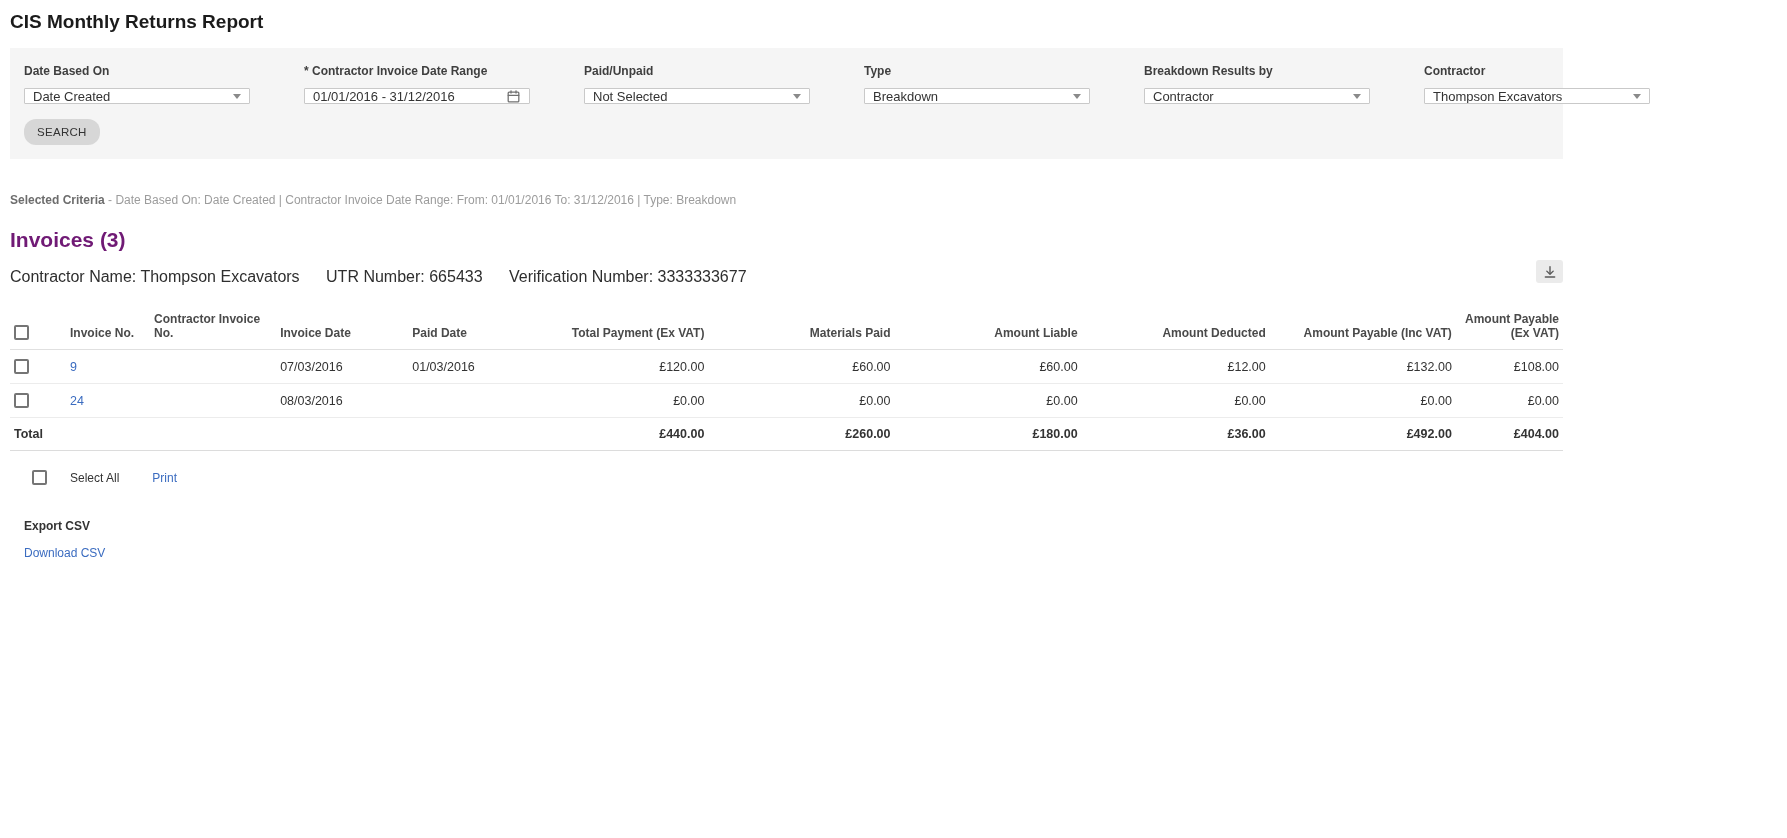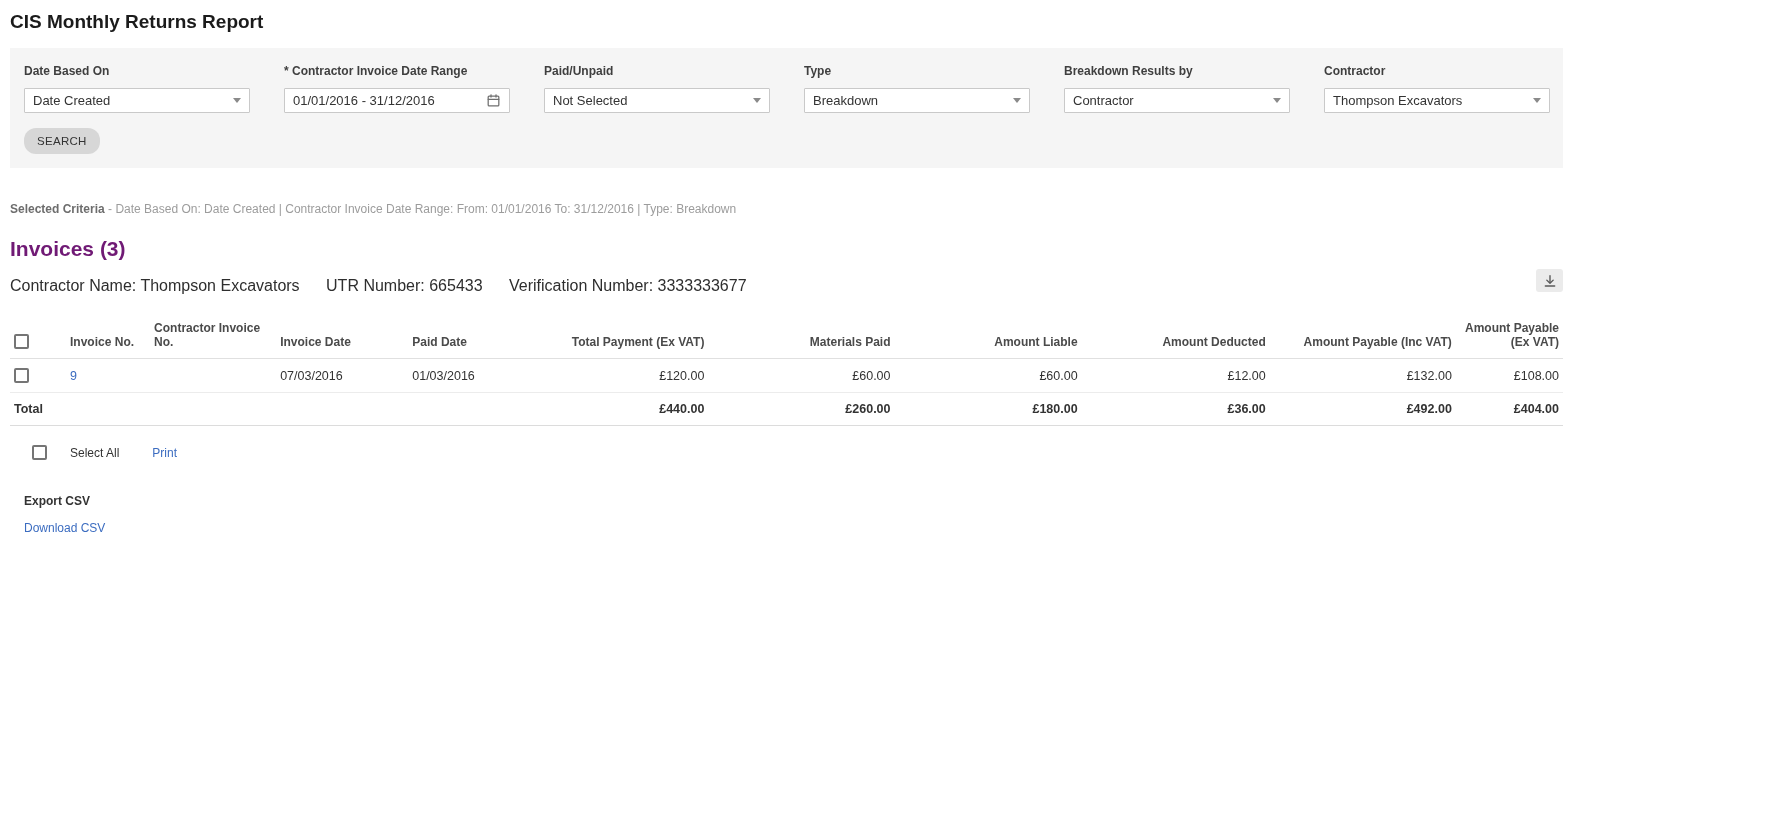--- a/index.html
+++ b/index.html
@@ -14,29 +14,29 @@
   .page-title {
     font-size: 19px; font-weight: bold; color: #1b1b1b;
     padding: 11px 0 15px 0;
   }
 
   
   .filter-bar {
     background: #f5f5f5;
     padding: 16px 14px 14px 14px;
   }
-  .filter-row { display: flex; }
+  .filter-row { display: flex; gap: 20px; }
   .filter-field { width: 226px; margin-right: 34px; }
   .filter-field:last-child { margin-right: 0; }
   .filter-label {
     display: block; font-size: 12px; font-weight: bold; color: #3f3f3f;
     margin-bottom: 10px; white-space: nowrap;
   }
   .select-box, .date-box {
-    height: 25px; width: 226px; background: #fff;
+    height: 16px; width: 226px; background: #fff;
     border: 1px solid #c9c9c9; border-radius: 1px;
     display: flex; align-items: center; justify-content: space-between;
     padding: 0 8px; font-size: 13px; color: #333; cursor: pointer;
     white-space: nowrap; overflow: hidden;
   }
   .caret {
     width: 0; height: 0; flex: 0 0 auto; margin-left: 6px;
     border-left: 4px solid transparent; border-right: 4px solid transparent;
     border-top: 5px solid #8a8a8a;
   }
@@ -225,20 +225,33 @@
         <td></td>
         <td>07/03/2016</td>
         <td>01/03/2016</td>
         <td class="num">£120.00</td>
         <td class="num">£60.00</td>
         <td class="num">£60.00</td>
         <td class="num">£12.00</td>
         <td class="num">£132.00</td>
         <td class="num">£108.00</td>
       </tr>
+      <tr>
+        <td class="cb-cell"><input type="checkbox" class="cb" style=""></td>
+        <td><a class="inv-link">24</a></td>
+        <td></td>
+        <td>08/03/2016</td>
+        <td></td>
+        <td class="num">£0.00</td>
+        <td class="num">£0.00</td>
+        <td class="num">£0.00</td>
+        <td class="num">£0.00</td>
+        <td class="num">£0.00</td>
+        <td class="num">£0.00</td>
+      </tr>
       <tr class="total-row">
         <td colspan="2" style="padding-left:4px;">Total</td>
         <td></td>
         <td></td>
         <td></td>
         <td class="num">£440.00</td>
         <td class="num">£260.00</td>
         <td class="num">£180.00</td>
         <td class="num">£36.00</td>
         <td class="num">£492.00</td>

